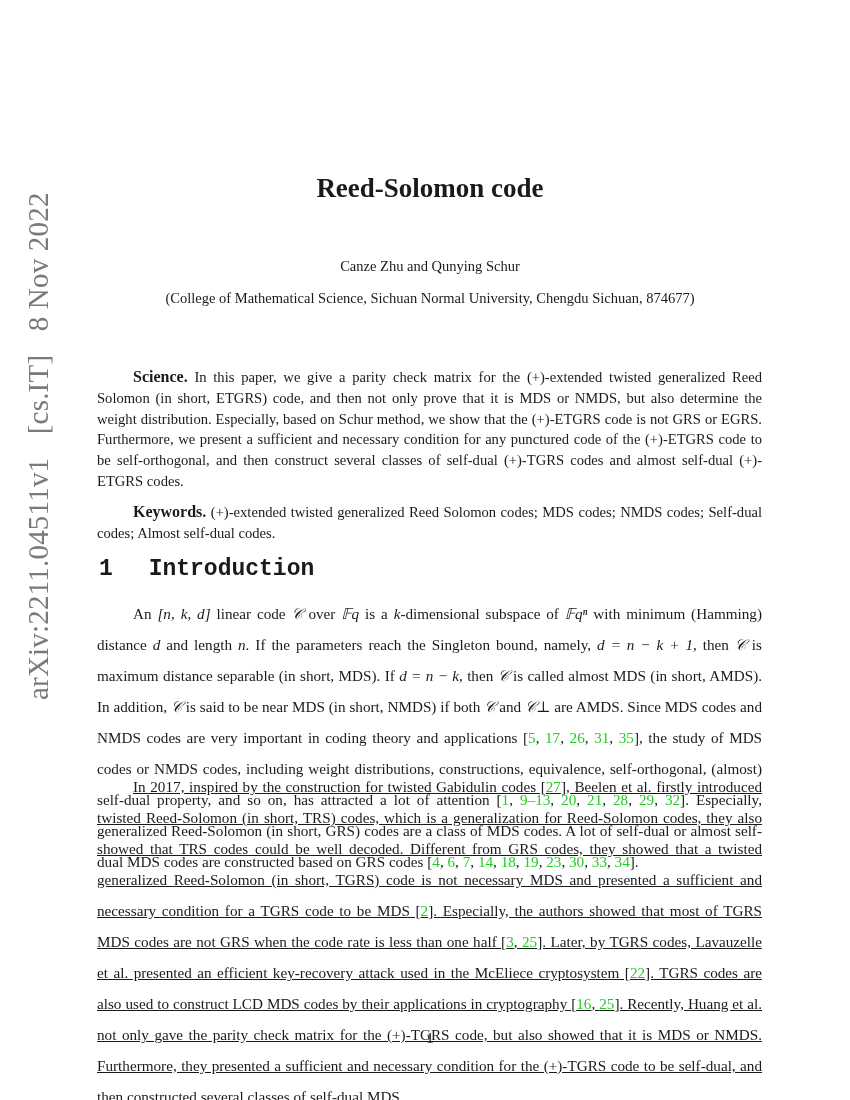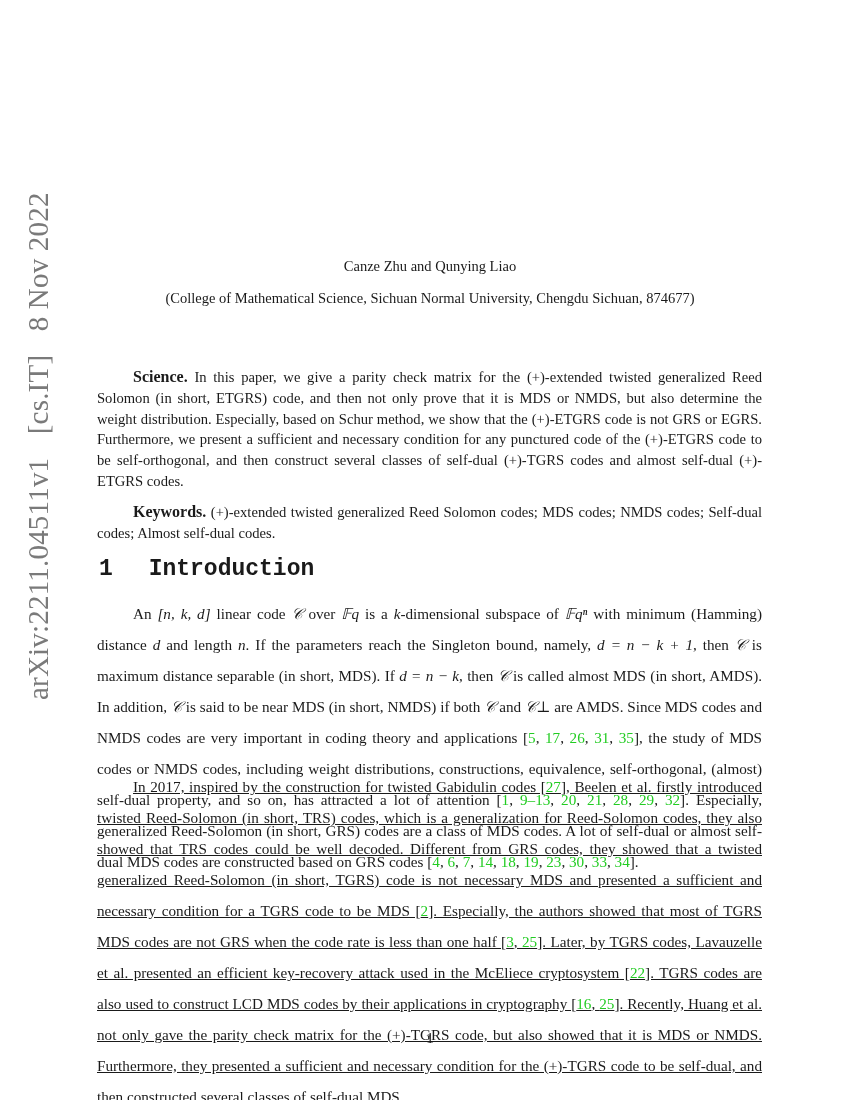--- a/index.html
+++ b/index.html
@@ -50,23 +50,24 @@
 </head>
 <body>
 
 <div class="arxiv-stamp">
   <span>arXiv:2211.04511v1</span>
   <span>[cs.IT]</span>
   <span>8 Nov 2022</span>
 </div>
 
 <div class="title">
+  <div>Reed-Solomon code</div>
 </div>
 
-<div class="authors">Canze Zhu and Qunying Liao</div>
+<div class="authors">Canze Zhu and Qunying Schur</div>
 <div class="affil">(College of Mathematical Science, Sichuan Normal University, Chengdu Sichuan, 874677)</div>
 
 <div class="para abstract indent">
   <span class="label-bold">Science.</span>
   <span>In this paper, we give a parity check matrix for the (+)-extended twisted generalized Reed Solomon (in short, ETGRS) code, and then not only prove that it is MDS or NMDS, but also determine the weight distribution. Especially, based on Schur method, we show that the (+)-ETGRS code is not GRS or EGRS. Furthermore, we present a sufficient and necessary condition for any punctured code of the (+)-ETGRS code to be self-orthogonal, and then construct several classes of self-dual (+)-TGRS codes and almost self-dual (+)-ETGRS codes.</span>
 </div>
 
 <div class="para keywords indent">
   <span class="label-bold">Keywords.</span>
   <span>(+)-extended twisted generalized Reed Solomon codes; MDS codes; NMDS codes; Self-dual codes; Almost self-dual codes.</span>

